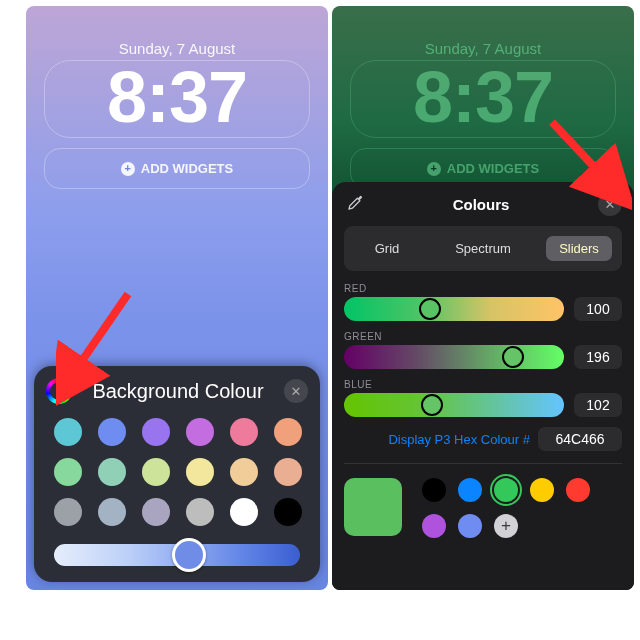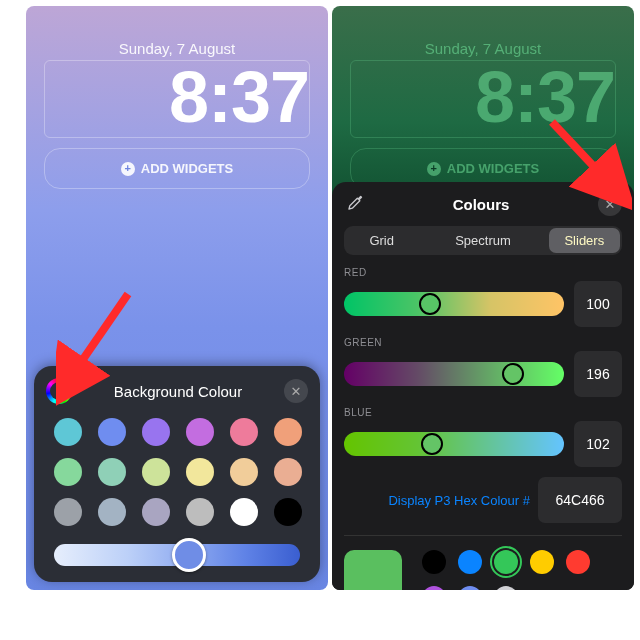--- a/index.html
+++ b/index.html
@@ -38,22 +38,22 @@
   .lock-date {
     text-align: center;
     color: rgba(255,255,255,0.92);
     font-size: 15px;
     font-weight: 500;
     padding-top: 34px;
   }
   .lock-time-box {
     margin: 3px 18px 0 18px;
     border: 1.5px solid rgba(255,255,255,0.3);
-    border-radius: 6px;
-    text-align: right;
+    border-radius: 26px;
+    text-align: center;
     padding: 0px 0 4px 0;
   }
   .lock-time {
     color: #fff;
     font-size: 72px;
     font-weight: 700;
     line-height: 1;
     letter-spacing: -1px;
   }
   .add-widgets-box {
@@ -126,21 +126,21 @@
   }
   .picker-icon-inner {
     width: 18px; height: 18px;
     border-radius: 50%;
     background: #2b2e36;
   }
   .panel-title {
     flex: 1;
     text-align: center;
     color: #fff;
-    font-size: 15px;
+    font-size: 20px;
     font-weight: 500;
   }
   .close-btn {
     width: 24px; height: 24px;
     border-radius: 50%;
     background: rgba(255,255,255,0.12);
     color: #aaa;
     display: flex;
     align-items: center;
     justify-content: center;
@@ -203,21 +203,21 @@
     flex: 1;
     text-align: center;
     color: #fff;
     font-size: 15px;
     font-weight: 600;
   }
   .seg {
     display: flex;
     background: #2c2c2e;
     border-radius: 9px;
-    padding: 2px;
+    padding: 10px;
     margin-bottom: 12px;
     gap: 30px;
   }
   .seg-item {
     flex: 1;
     text-align: center;
     font-size: 13px;
     color: #ddd;
     padding: 5px 0;
     border-radius: 7px;
@@ -254,21 +254,21 @@
     transform: translate(-50%, -50%);
     box-sizing: border-box;
   }
   .val-box {
     width: 48px;
     background: #2c2c2e;
     color: #fff;
     text-align: center;
     border-radius: 7px;
     font-size: 14px;
-    padding: 15px 0;
+    padding: 4px 0;
   }
   .hex-row {
     display: flex;
     align-items: center;
     justify-content: flex-end;
     gap: 8px;
     margin: 10px 0 12px 0;
   }
   .hex-label {
     color: #0a84ff;

